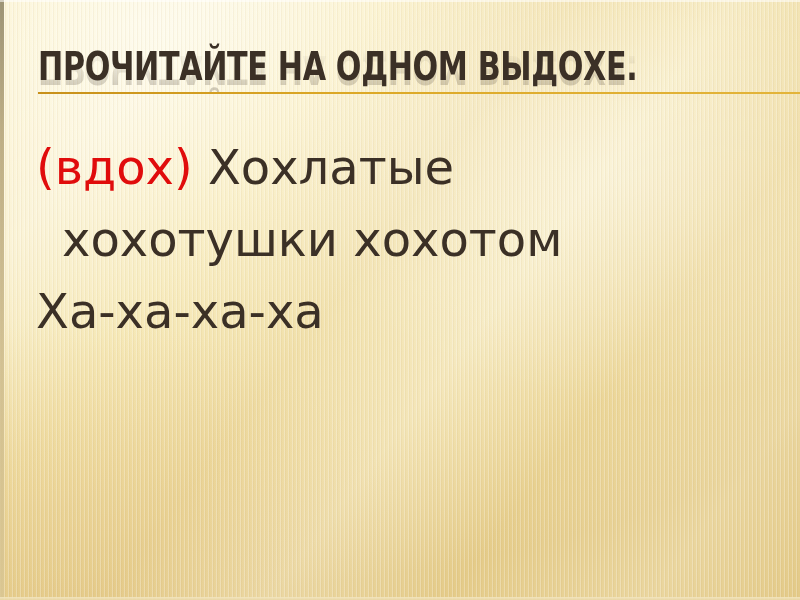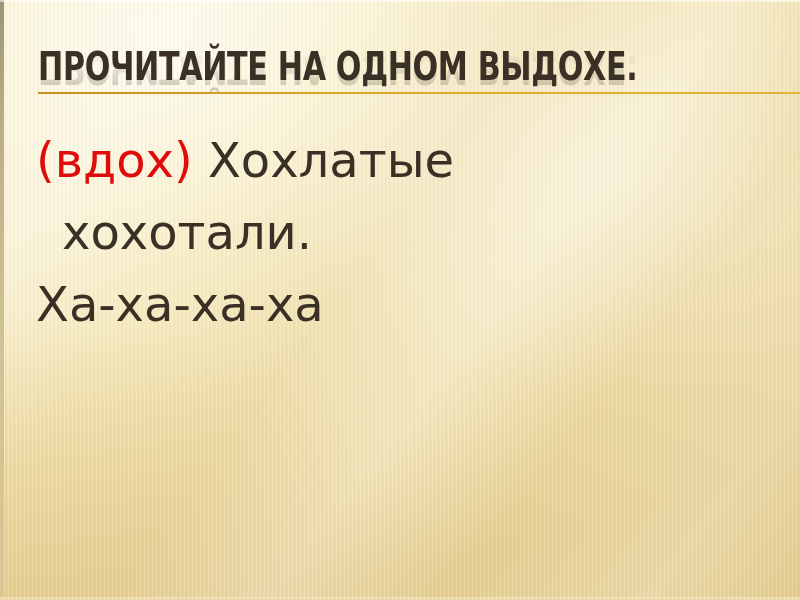--- a/index.html
+++ b/index.html
@@ -126,21 +126,21 @@
     top: 48px;
     height: 2px;
     background: linear-gradient(to right, #C8901A 0%, #DCA826 40%, #E3B43A 100%);
   }
 
   
   .body-block {
     position: absolute;
     left: 36px;
     right: 18px;
-    top: 124px;
+    top: 131px;
   }
   .body-line {
     color: #3B3026;
     font-family: "DejaVu Sans", sans-serif;
     font-weight: 400;
     font-size: 48px;
     line-height: 72px;
     white-space: nowrap;
   }
   .body-line.indented {
@@ -164,17 +164,17 @@
   <div class="bg-edge-bottom"></div>
 
   <div class="title-zone">
     <div class="title-reflection">ПРОЧИТАЙТЕ НА ОДНОМ ВЫДОХЕ.</div>
     <div class="title-text">ПРОЧИТАЙТЕ НА ОДНОМ ВЫДОХЕ.</div>
     <div class="title-rule"></div>
   </div>
 
   <div class="body-block" id="body-block">
       <div class="body-line"><span class="accent">(вдох)</span><span> Хохлатые</span></div>
-      <div class="body-line indented"><span>хохотали.</span></div>
+      <div class="body-line indented"><span>хохотушки хохотом</span></div>
       <div class="body-line"><span>Ха-ха-ха-ха</span></div>
     </div>
 
 </div>
 
 </body></html>

